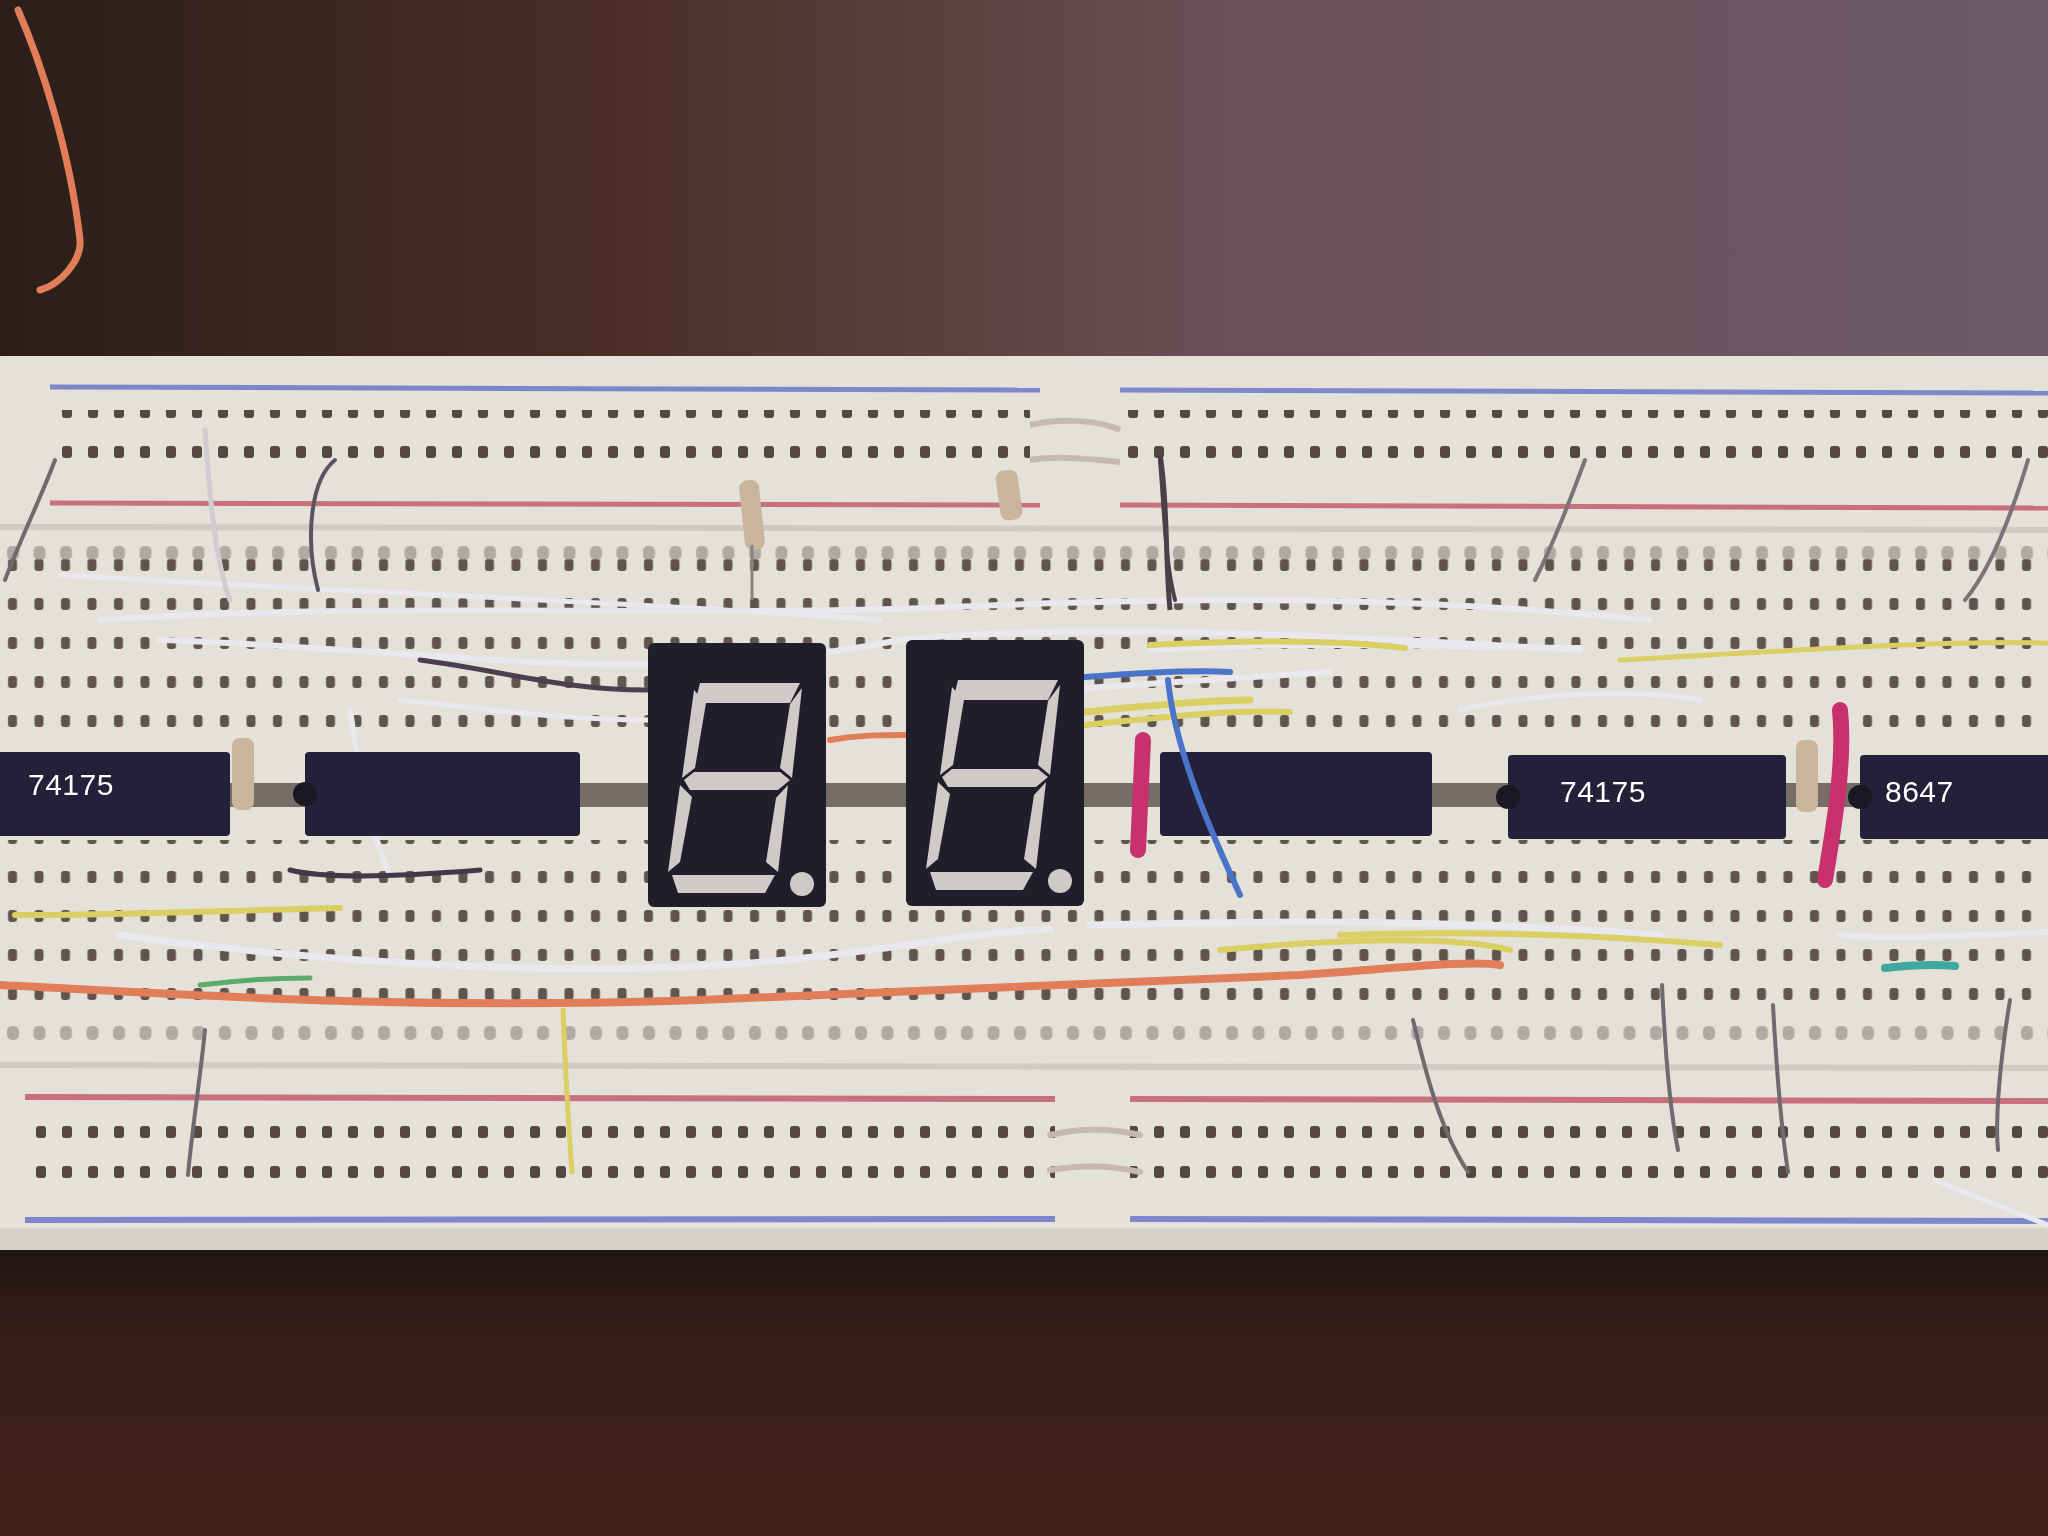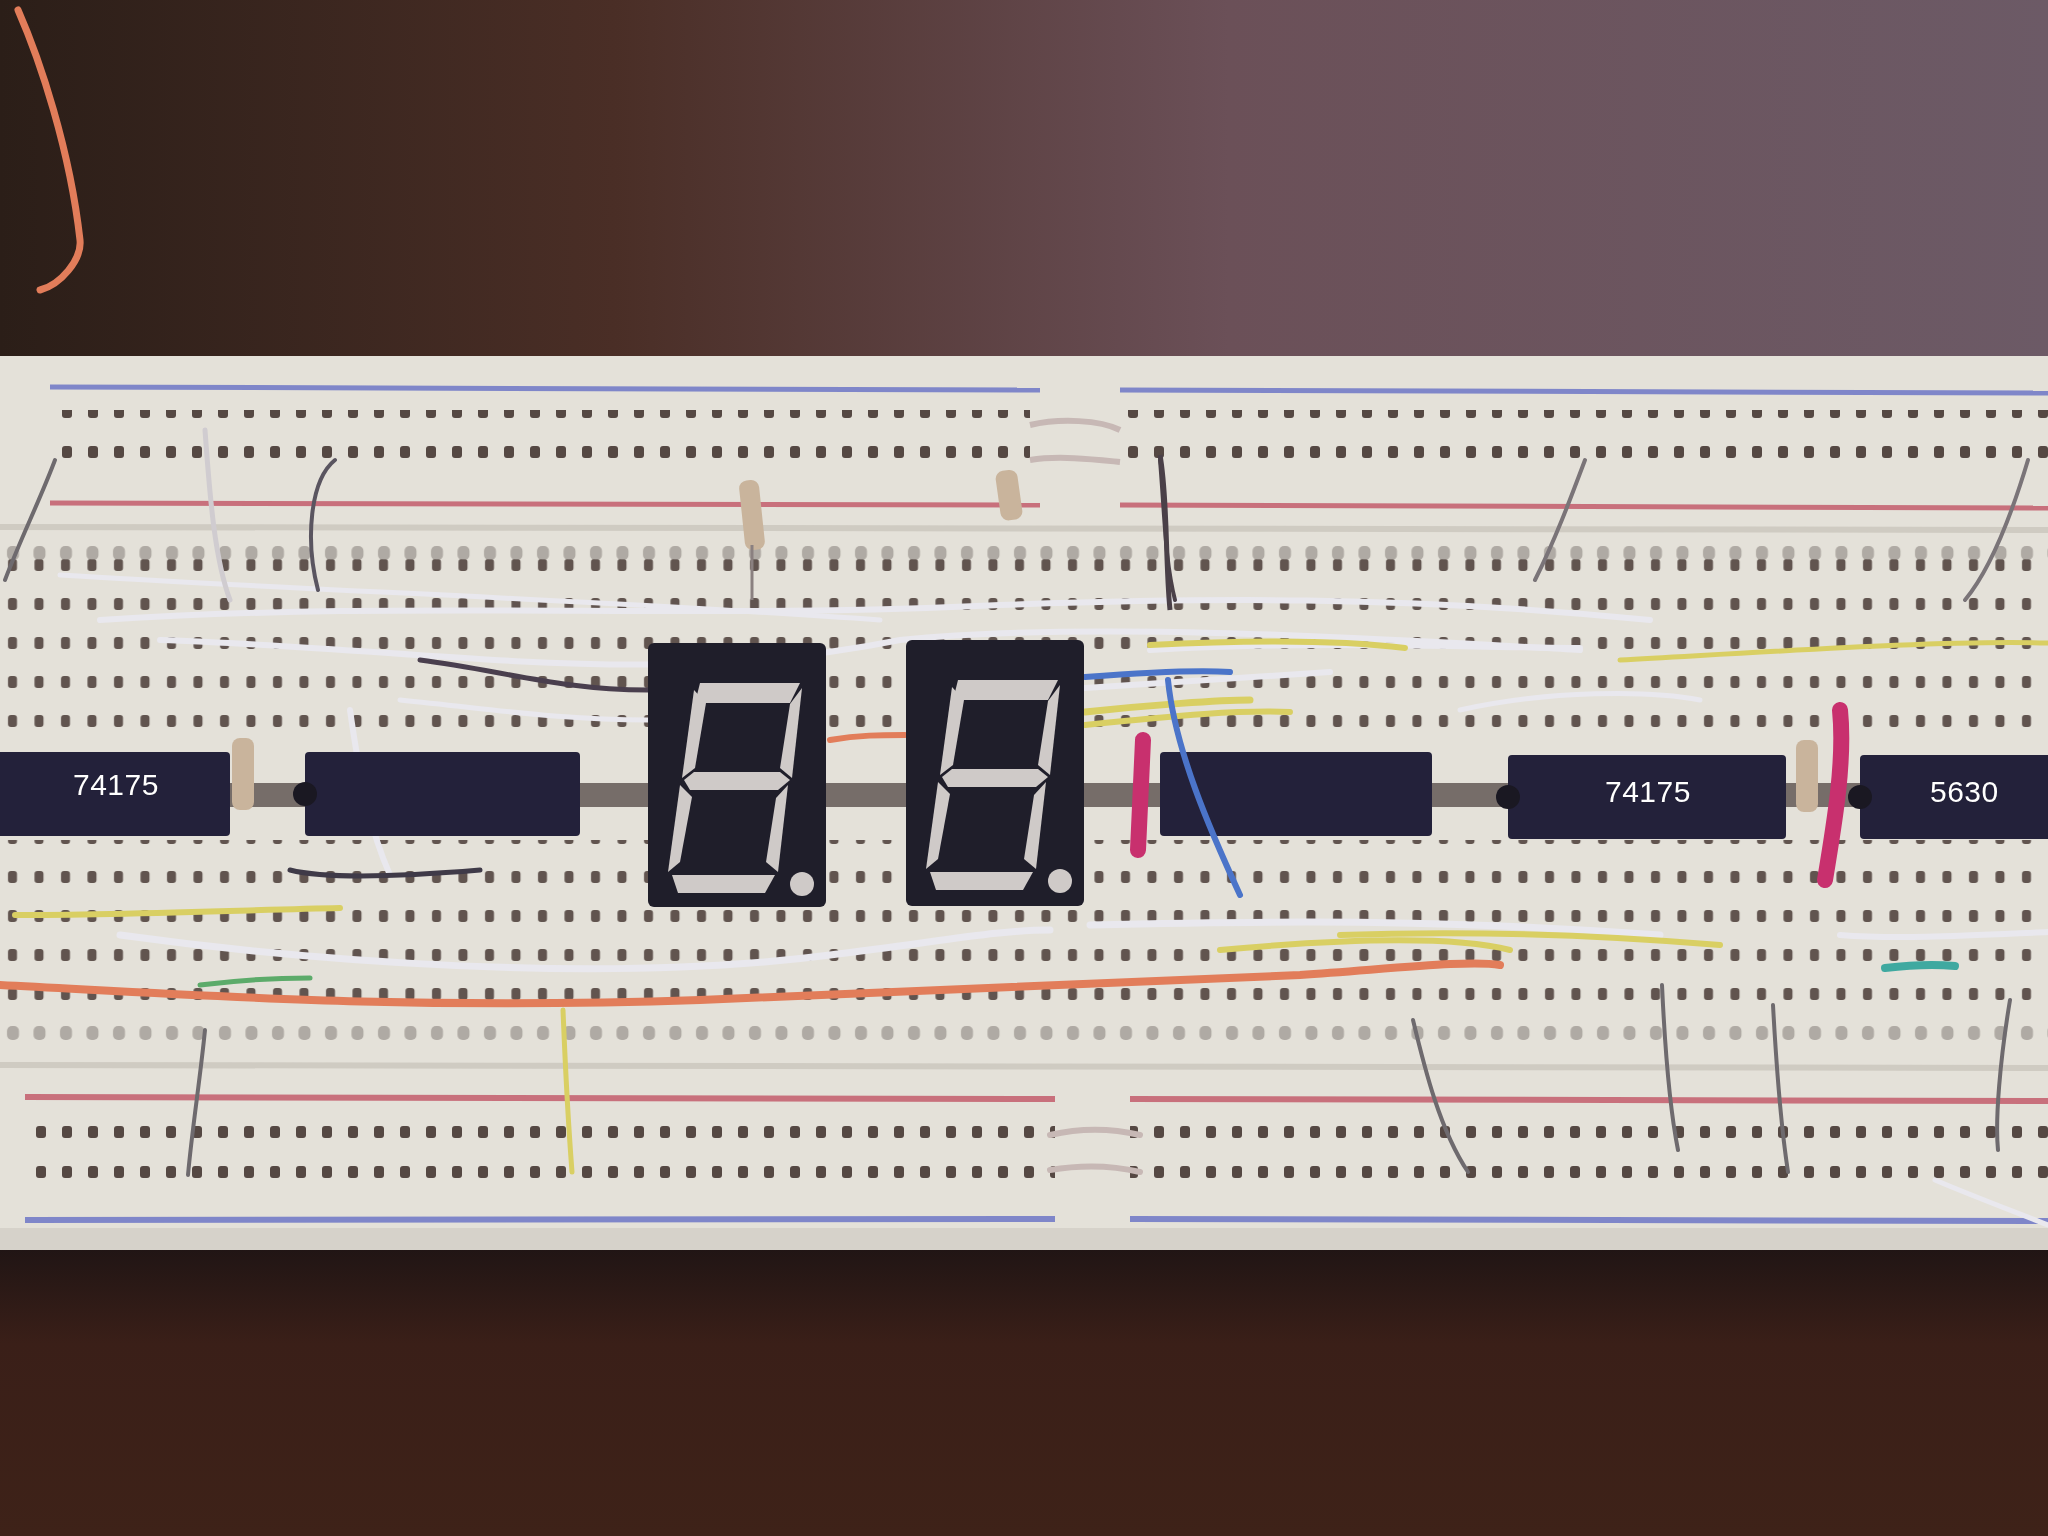--- a/index.html
+++ b/index.html
@@ -1,20 +1,20 @@
 <!DOCTYPE html>
 <html><head>
 <meta charset="utf-8">
 <style>
   html,body{margin:0;padding:0;}
   body{width:2048px;height:1536px;overflow:hidden;position:relative;
     background:#3a2420;font-family:"Liberation Sans",sans-serif;}
   #scene{position:absolute;left:0;top:0;width:2048px;height:1536px;}
   .label{position:absolute;color:#ffffff;font-family:"Liberation Sans",sans-serif;
-    font-size:30px;line-height:30px;letter-spacing:0.5px;text-shadow:0 0 1px rgba(0,0,0,0.4);margin-left:45px;}
+    font-size:30px;line-height:30px;letter-spacing:0.5px;text-shadow:0 0 1px rgba(0,0,0,0.4);}
 </style>
 </head>
 <body>
 
 <svg id="scene" viewBox="0 0 2048 1536" xmlns="http://www.w3.org/2000/svg">
   <defs>
     <linearGradient id="woodTop" x1="0" y1="0" x2="1" y2="0">
       <stop offset="0" stop-color="#2b1e18"></stop>
       <stop offset="0.3" stop-color="#4a2e26"></stop>
       <stop offset="0.6" stop-color="#6b5058"></stop>
@@ -172,13 +172,13 @@
     <path d="M1773 1005 C 1776 1060, 1780 1120, 1788 1172" stroke="#6e6a6e" stroke-width="4"></path>
     <path d="M2010 1000 C 2000 1060, 1995 1120, 1998 1150" stroke="#6e6a6e" stroke-width="4"></path>
     <path d="M1935 1180 C 1970 1195, 2010 1210, 2048 1225" stroke="#e9e8ee" stroke-width="5"></path>
     <path d="M1050 1135 C 1080 1128, 1110 1128, 1140 1135" stroke="#c7b8b5" stroke-width="6"></path>
     <path d="M1050 1170 C 1080 1165, 1110 1165, 1140 1172" stroke="#c7b8b5" stroke-width="6"></path>
   </g>
 </svg>
 
 <div class="label" style="left:28px;top:770px;">74175</div>
 <div class="label" style="left:1560px;top:777px;">74175</div>
-<div class="label" style="left:1885px;top:777px;">5630</div>
+<div class="label" style="left:1885px;top:777px;">8647</div>
 
 </body></html>

